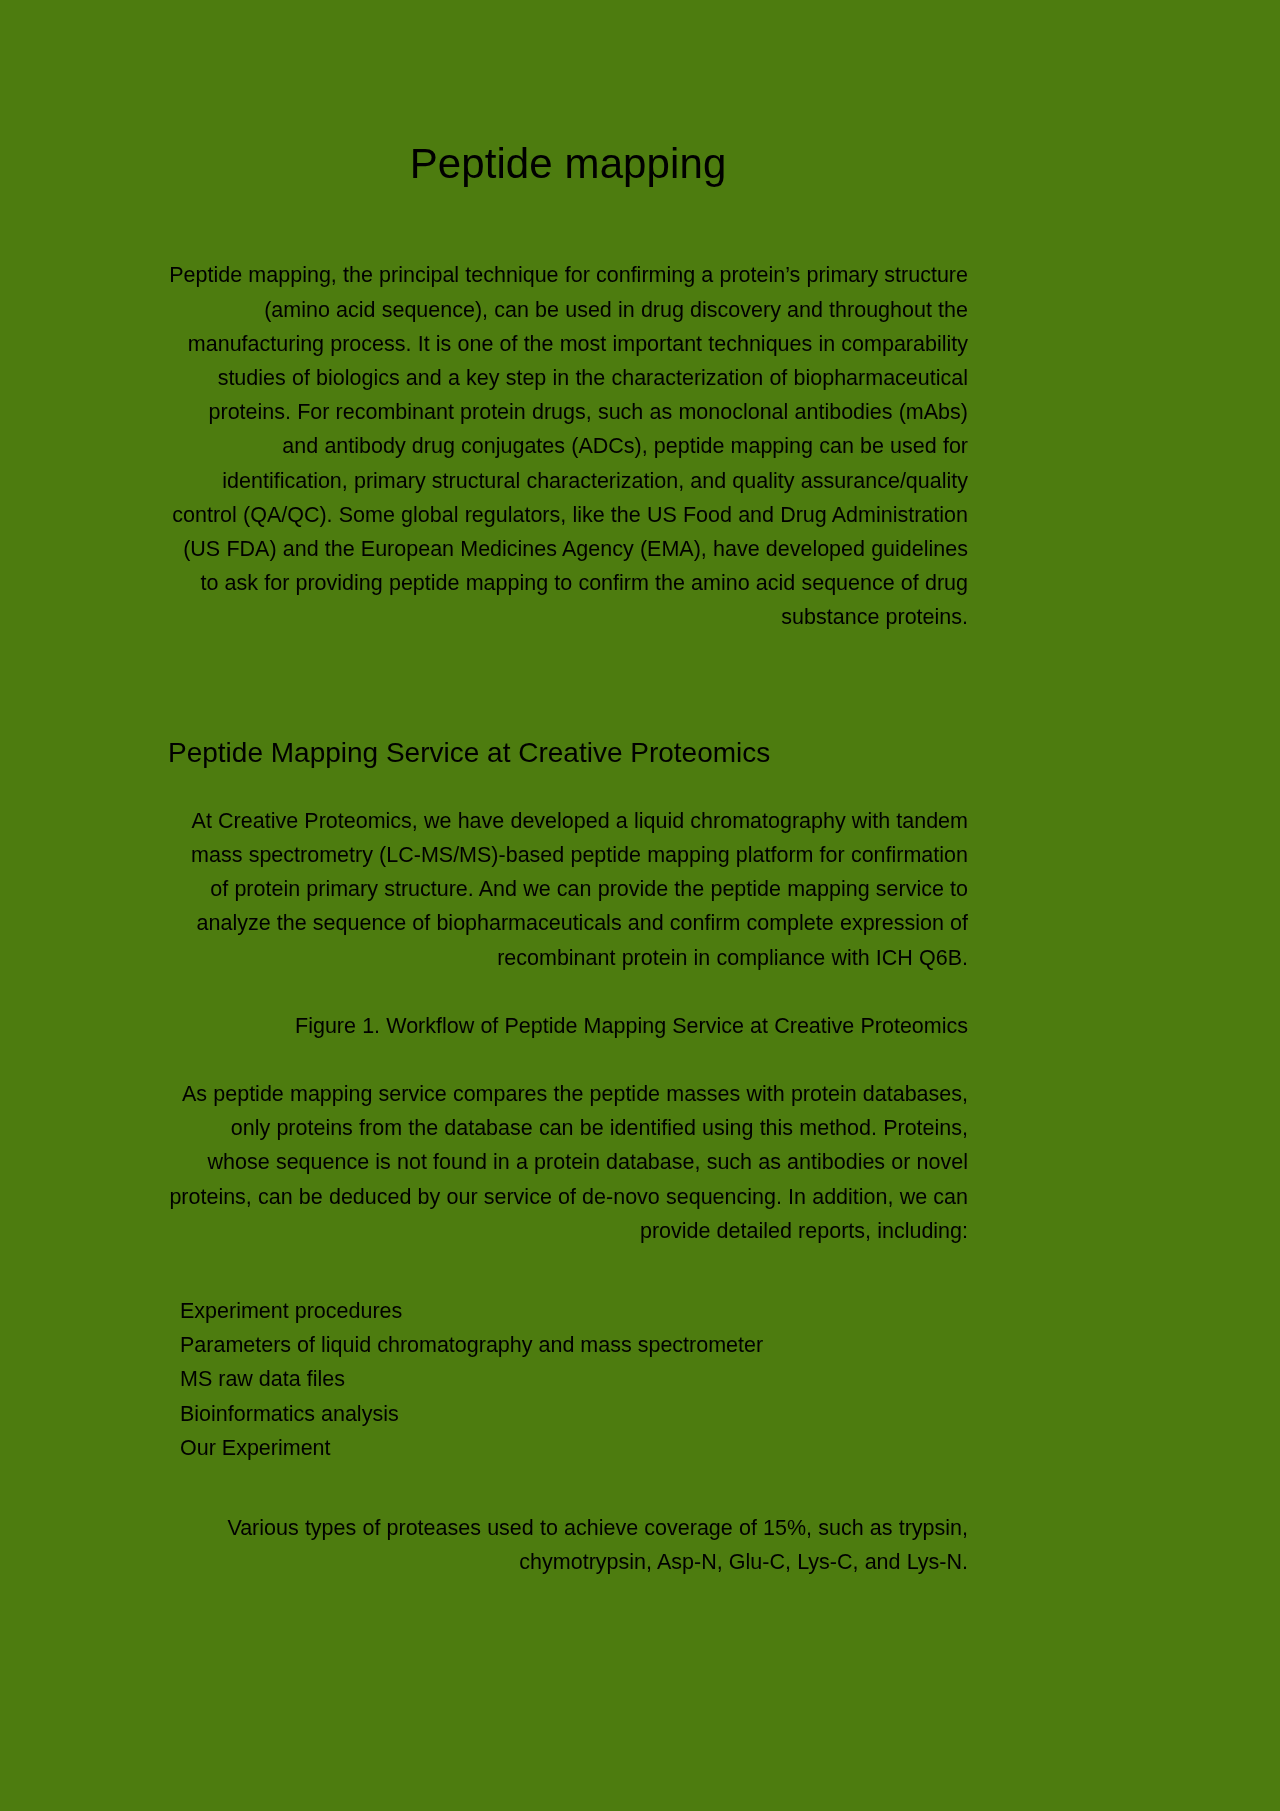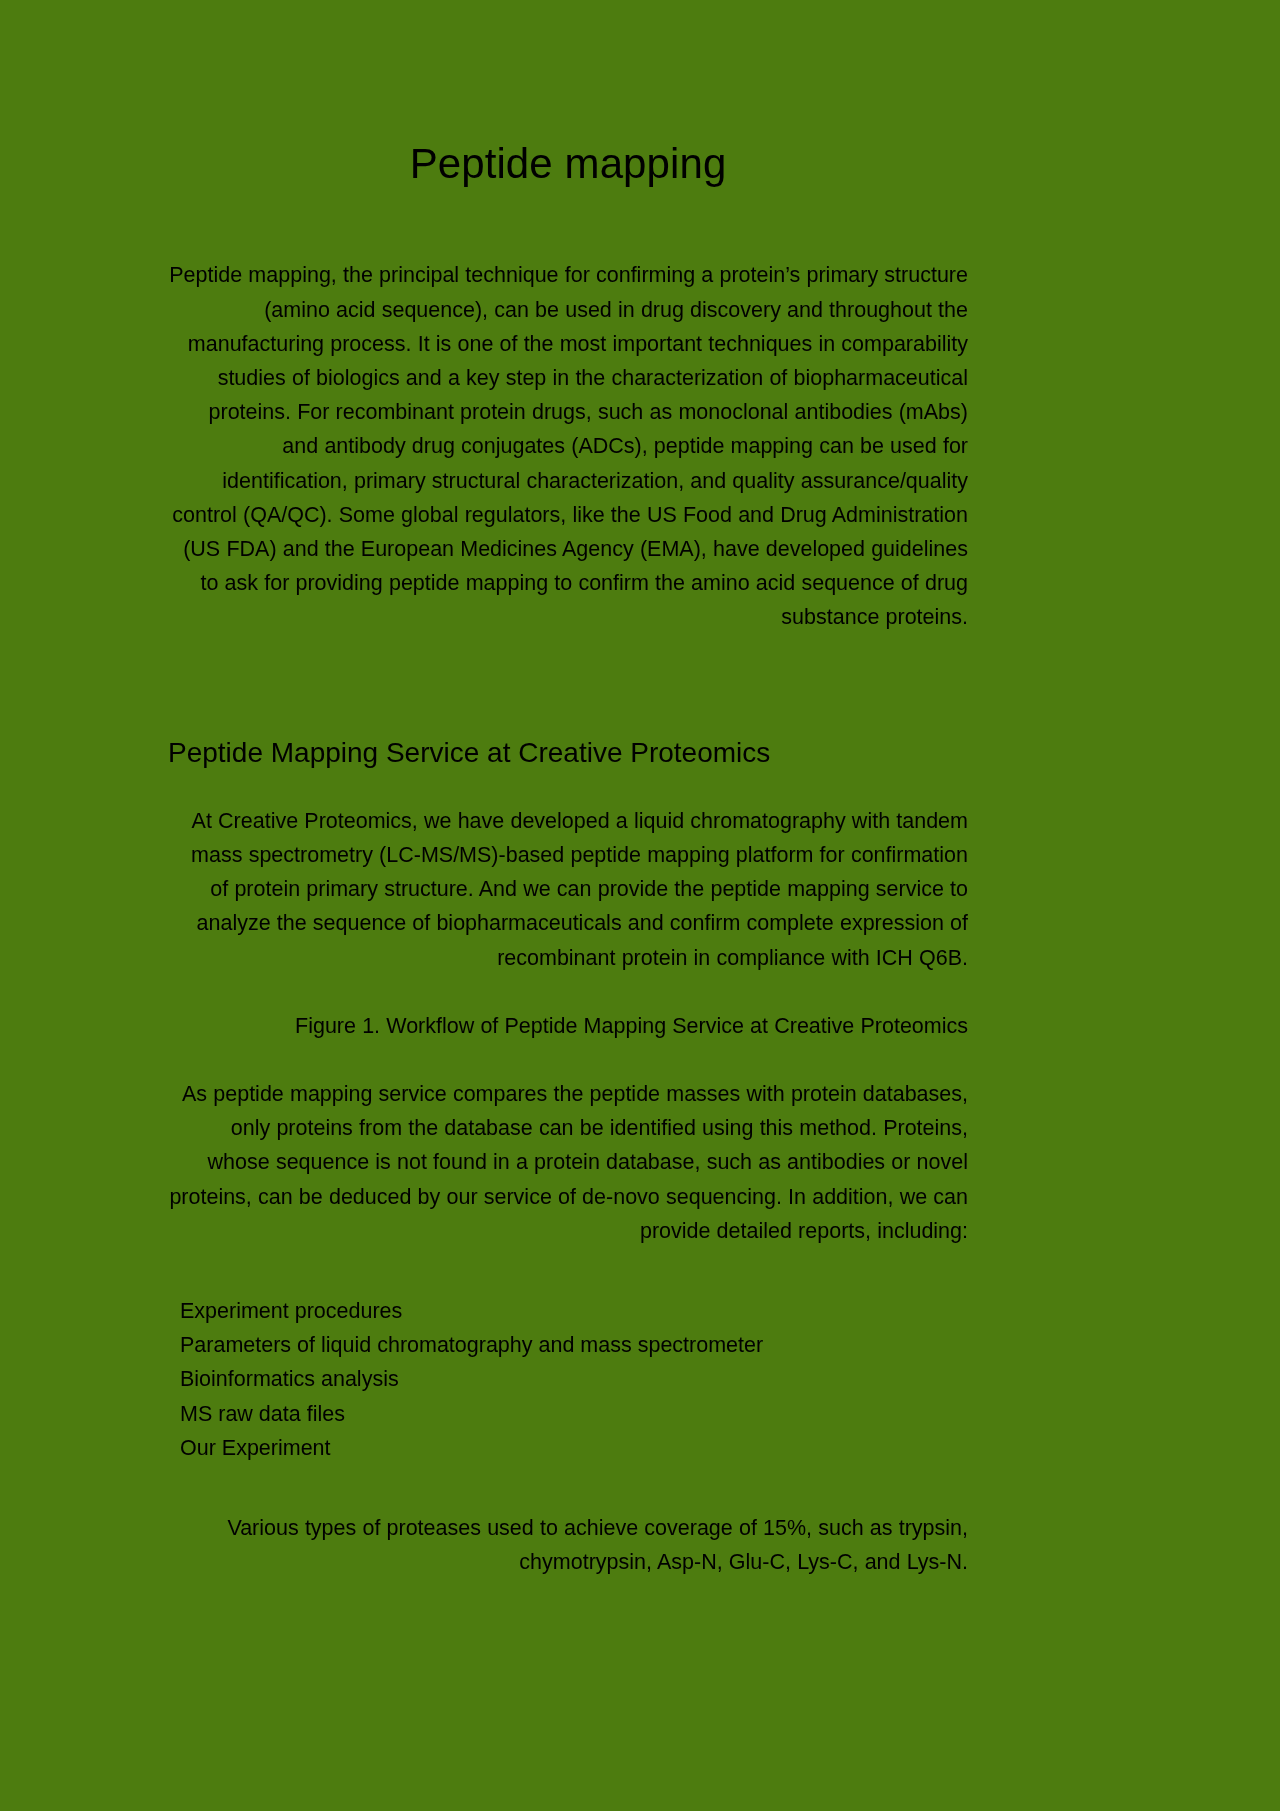--- a/index.html
+++ b/index.html
@@ -95,22 +95,22 @@
 
     <div class="spacer-md"></div>
 
     <p class="para">As peptide mapping service compares the peptide masses with protein databases, only proteins from the database can be identified using this method. Proteins, whose sequence is not found in a protein database, such as antibodies or novel proteins, can be deduced by our service of de-novo sequencing. In addition, we can provide detailed reports, including:</p>
 
     <div class="spacer-md"></div>
 
     <ul class="list-block">
       <li>Experiment procedures</li>
       <li>Parameters of liquid chromatography and mass spectrometer</li>
+      <li>MS raw data files</li>
       <li>Bioinformatics analysis</li>
-      <li>MS raw data files</li>
       <li>Our Experiment</li>
     </ul>
 
     <div class="spacer-md"></div>
 
     <p class="para">Various types of proteases used to achieve coverage of 15%, such as trypsin, chymotrypsin, Asp-N, Glu-C, Lys-C, and Lys-N.</p>
 
   </div>
 </div>
 

